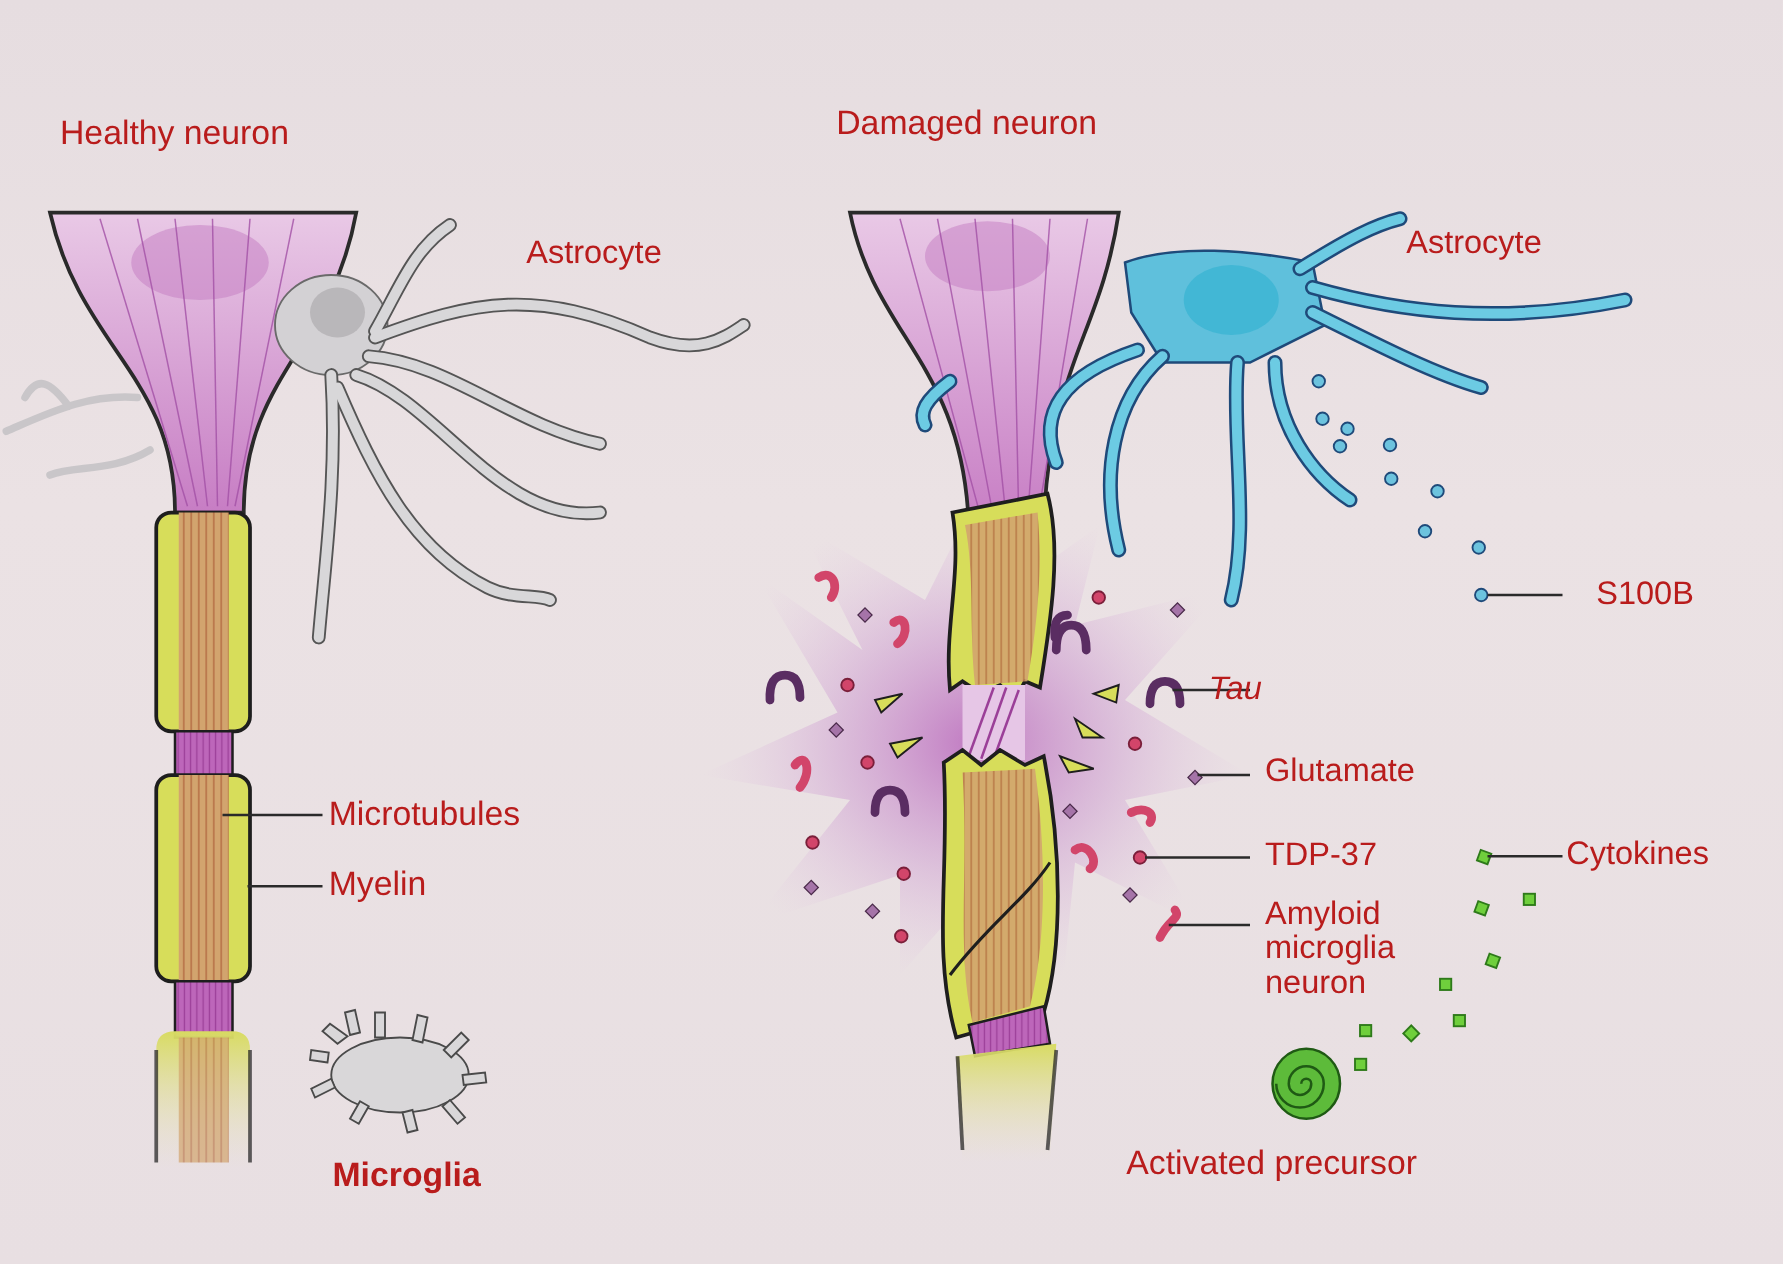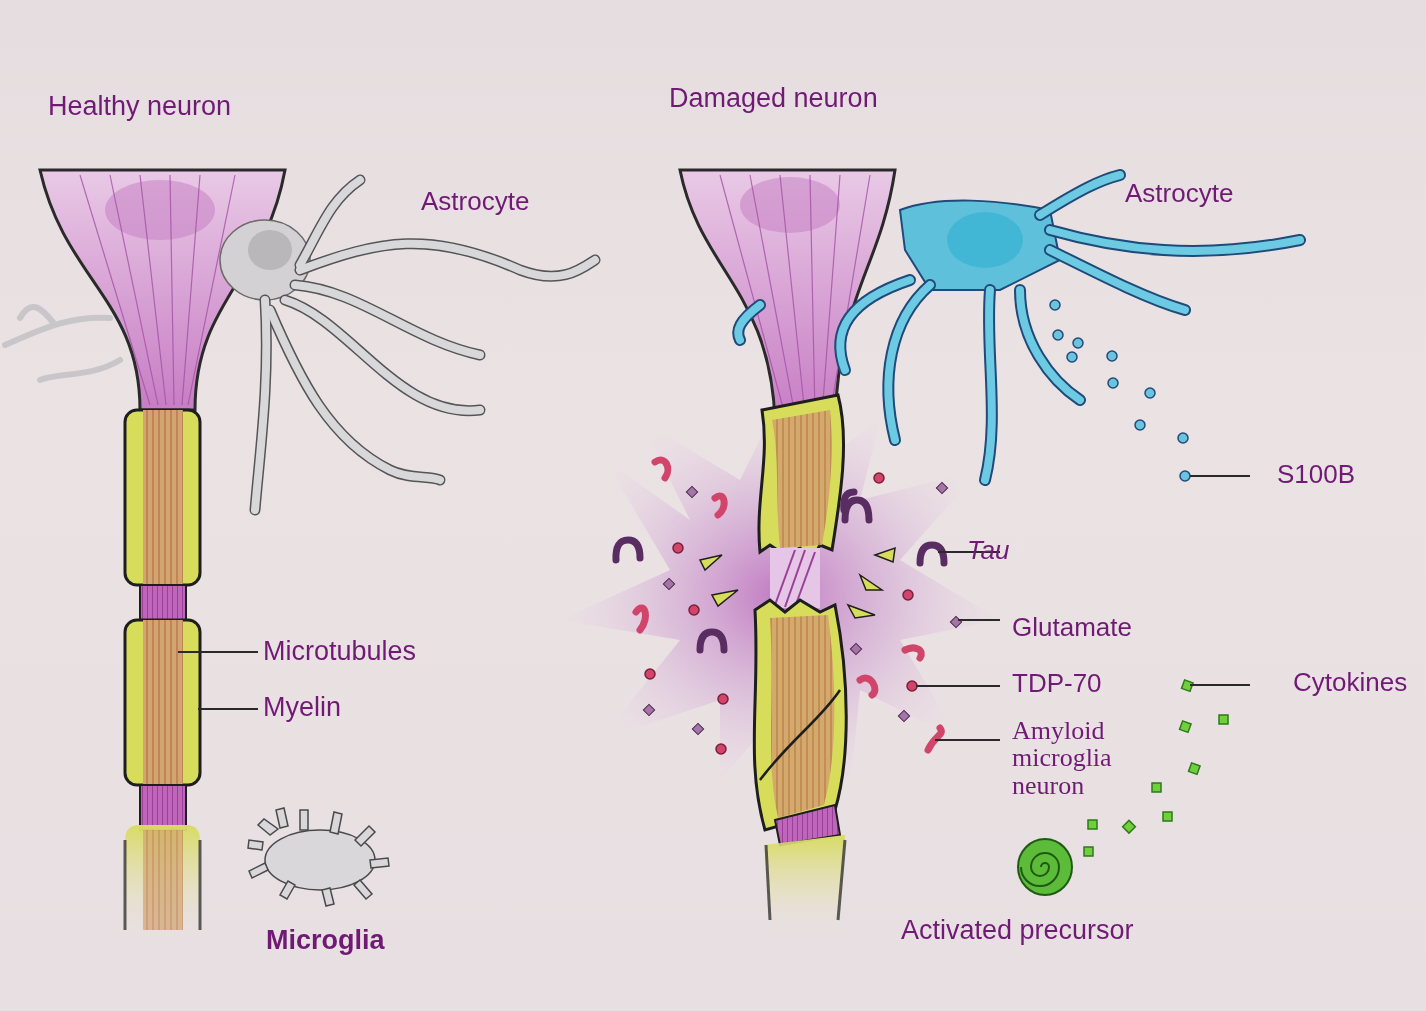--- a/index.html
+++ b/index.html
@@ -9,21 +9,21 @@
       font-family: "Liberation Sans", sans-serif;
       position: relative;
     }
     .page { position: absolute; inset: 0; background: linear-gradient(180deg,#e6dde0 0%,#ebe2e4 40%,#e8dfe2 100%); }
     .ghost {
       position: absolute; color: rgba(120,110,120,0.13);
       font-family: "DejaVu Serif", serif; font-size: 30px; white-space: nowrap;
     }
     svg.art { position: absolute; left: 0; top: 0; }
     .lbl {
-      position: absolute; color: #701a75; font-size: 27px; line-height: 1.05;
+      position: absolute; color: #b91c1c; font-size: 27px; line-height: 1.05;
       white-space: nowrap;
     }
     .lbl.sm { font-size: 26px; }
     .block { white-space: normal; width: 180px; }
   </style>
 </head>
 <body>
 
 <div class="page"></div>
 
@@ -269,21 +269,21 @@
 <div class="lbl" style="left:48px;top:92px;">Healthy neuron</div>
 <div class="lbl sm" style="left:421px;top:188px;">Astrocyte</div>
 <div class="lbl" style="left:263px;top:637px;">Microtubules</div>
 <div class="lbl" style="left:263px;top:693px;">Myelin</div>
 <div class="lbl" style="left:266px;top:926px;font-weight:bold;">Microglia</div>
 
 <div class="lbl" style="left:669px;top:84px;">Damaged neuron</div>
 <div class="lbl sm" style="left:1125px;top:180px;">Astrocyte</div>
 <div class="lbl sm" style="left:1261px;top:461px;margin-left:16px;">S100B</div>
 <div class="lbl sm" style="left:967px;top:537px;font-style:italic;">Tau</div>
-<div class="lbl sm" style="left:1012px;top:603px;margin-top:11px;">Glutamate</div>
-<div class="lbl sm" style="left:1012px;top:670px;">TDP-70</div>
-<div class="lbl sm" style="left:1253px;top:669px;margin-left:40px;">Cytokines</div>
-<div class="lbl sm block" style="left:1012px;top:717px;font-family:Liberation Serif, serif;">
+<div class="lbl sm" style="left:1012px;top:603px;">Glutamate</div>
+<div class="lbl sm" style="left:1012px;top:670px;">TDP-37</div>
+<div class="lbl sm" style="left:1253px;top:669px;">Cytokines</div>
+<div class="lbl sm block" style="left:1012px;top:717px;">
   <div>Amyloid</div>
   <div>microglia</div>
   <div>neuron</div>
 </div>
 <div class="lbl" style="left:901px;top:916px;">Activated precursor</div>
 
 </body></html>

